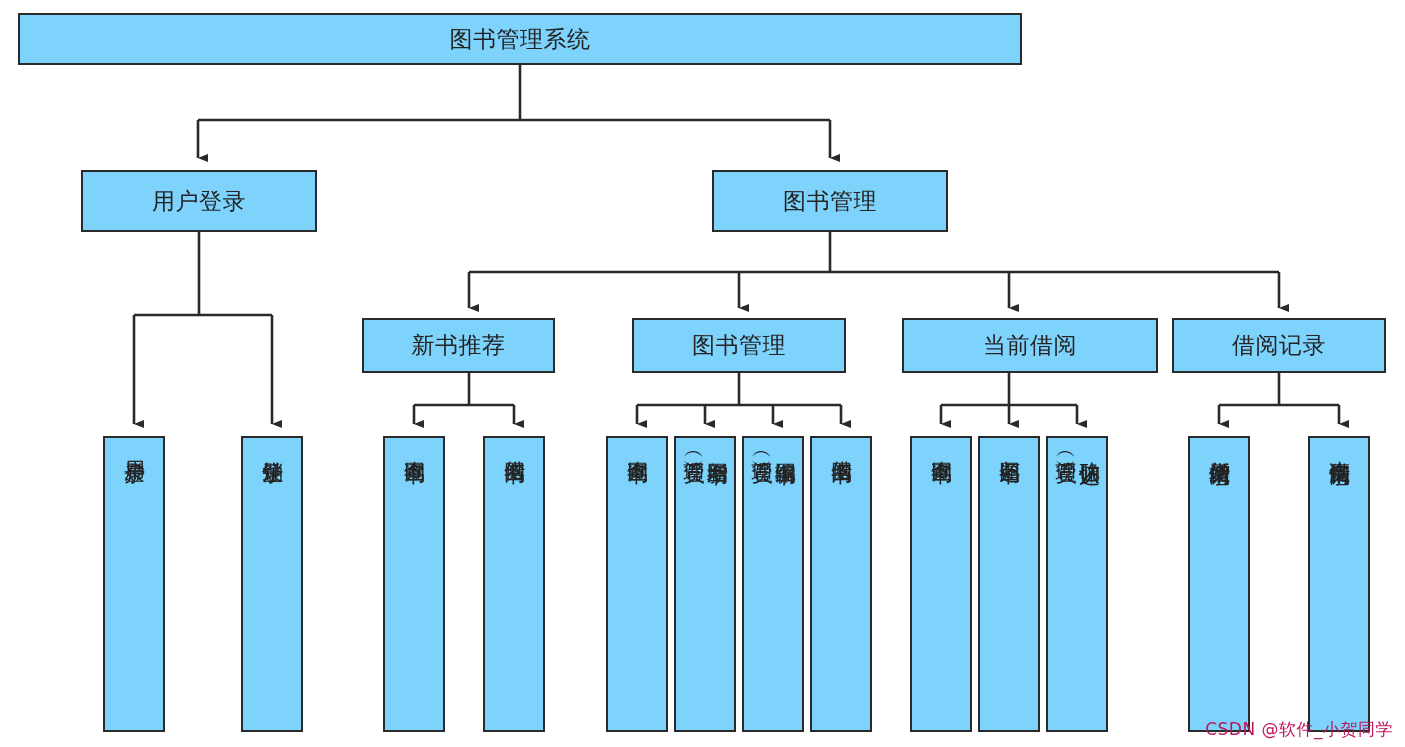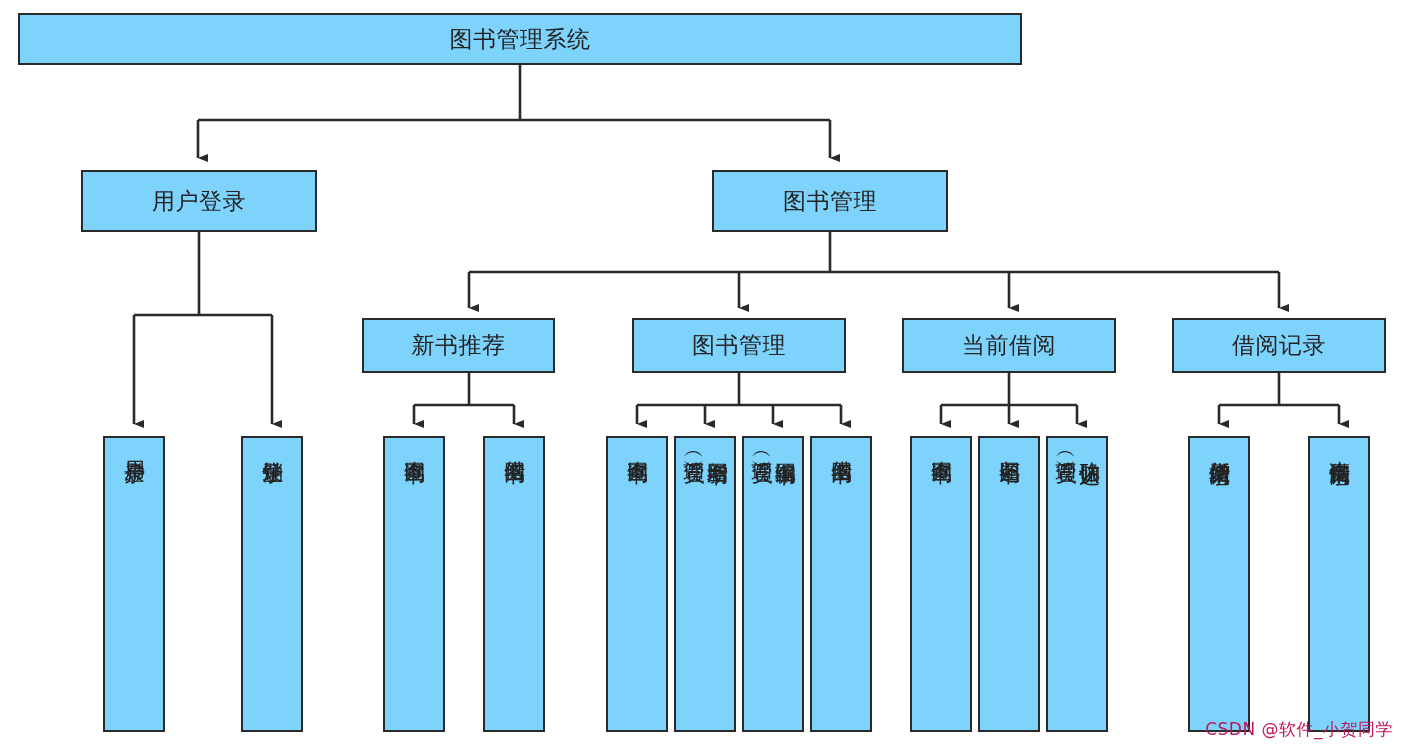--- a/index.html
+++ b/index.html
@@ -83,21 +83,21 @@
   <div class="node h" style="left:712px;top:170px;width:236px;height:62px;">
     <span class="lbl">图书管理</span>
   </div>
 
   <div class="node h" style="left:362px;top:318px;width:193px;height:55px;">
     <span class="lbl">新书推荐</span>
   </div>
   <div class="node h" style="left:632px;top:318px;width:214px;height:55px;">
     <span class="lbl">图书管理</span>
   </div>
-  <div class="node h" style="left:902px;top:318px;width:214px;height:55px;">
+  <div class="node h" style="left:902px;top:318px;width:256px;height:55px;">
     <span class="lbl">当前借阅</span>
   </div>
   <div class="node h" style="left:1172px;top:318px;width:214px;height:55px;">
     <span class="lbl">借阅记录</span>
   </div>
 
   <div class="node v" style="left:103px;top:436px;width:62px;height:296px;">
     <span class="lbl">用户登录</span>
   </div>
   <div class="node v" style="left:241px;top:436px;width:62px;height:296px;">

